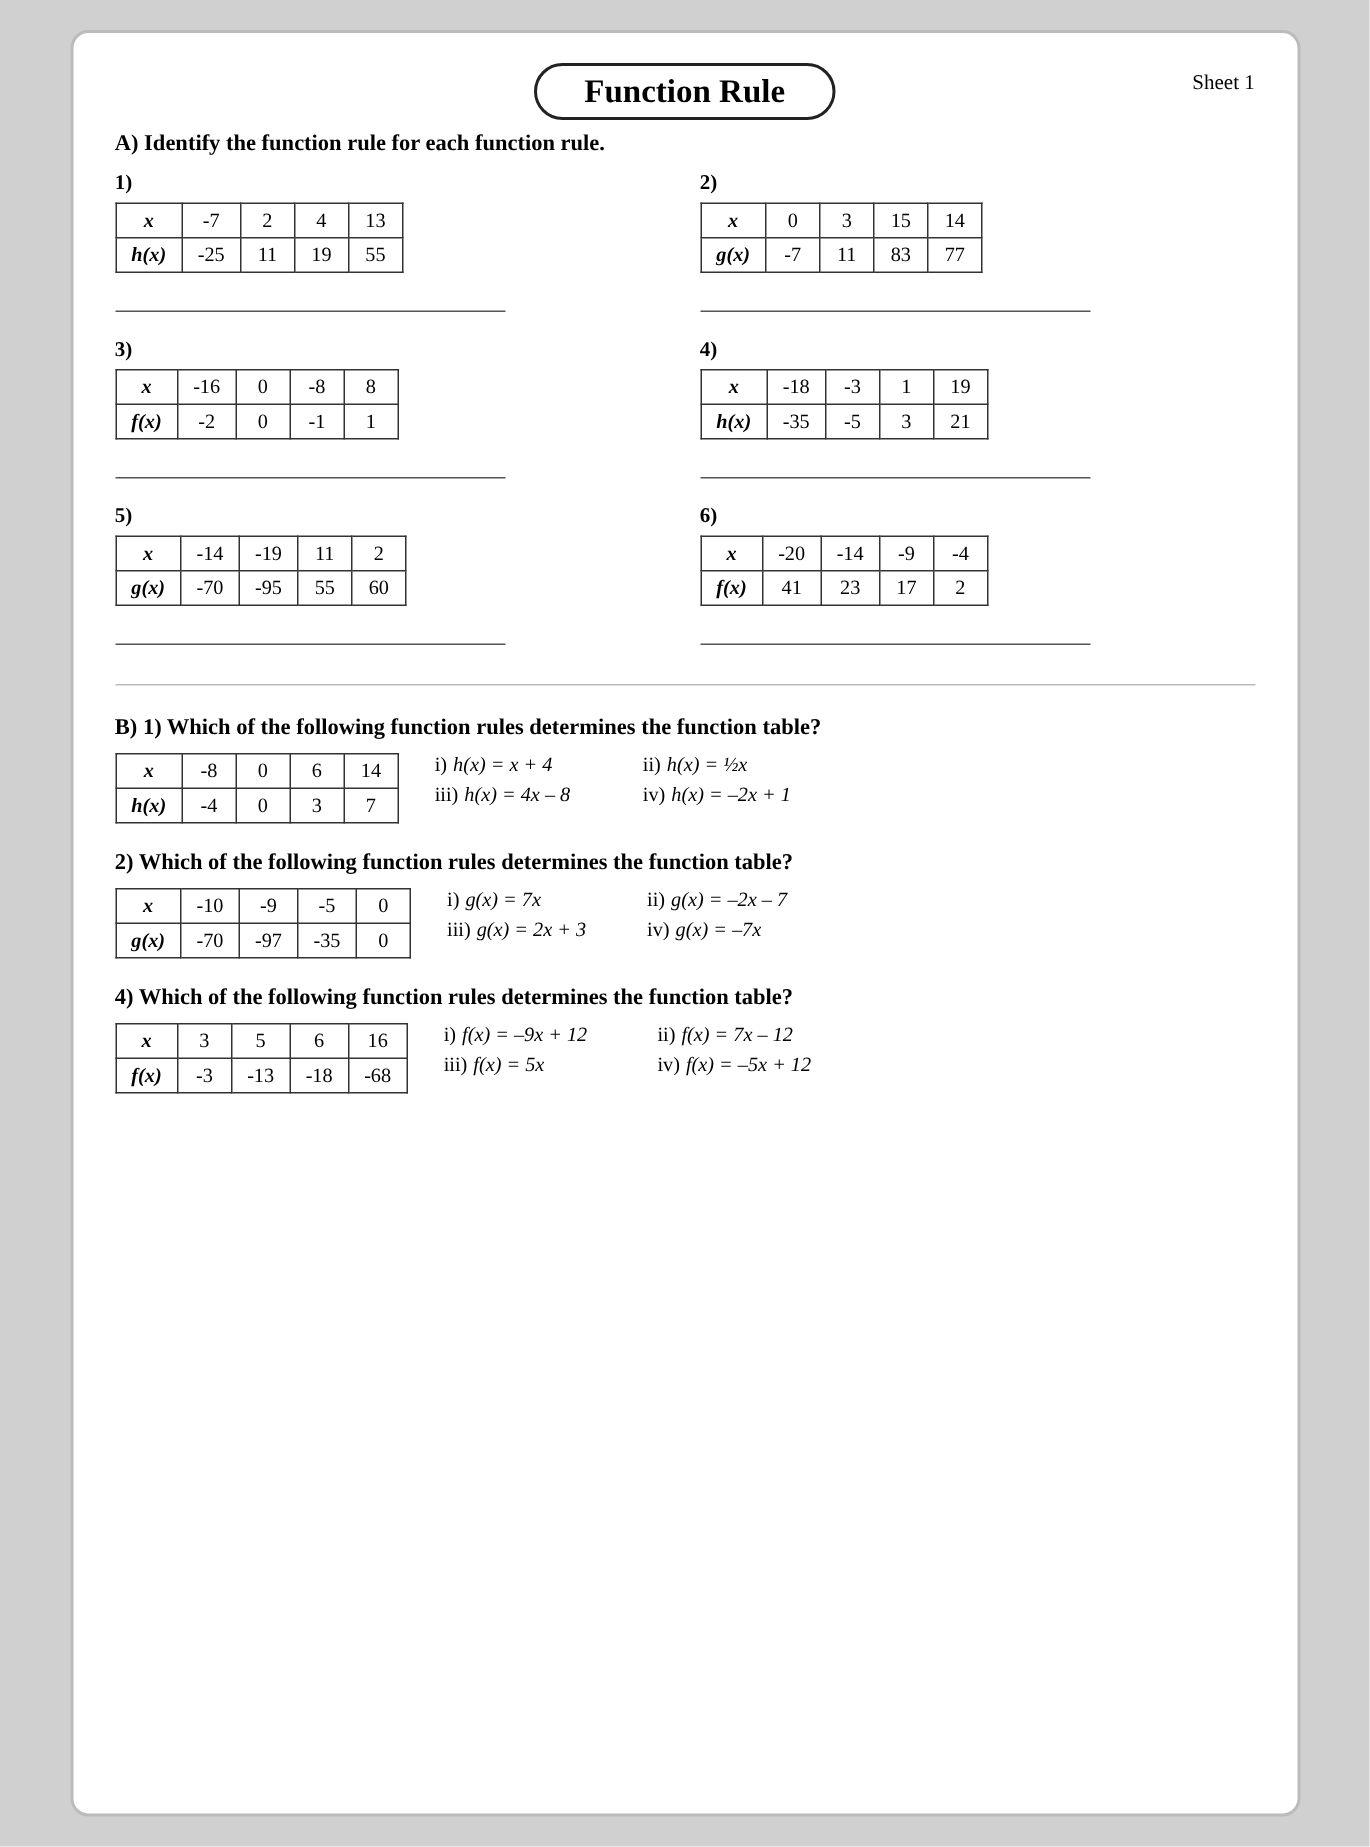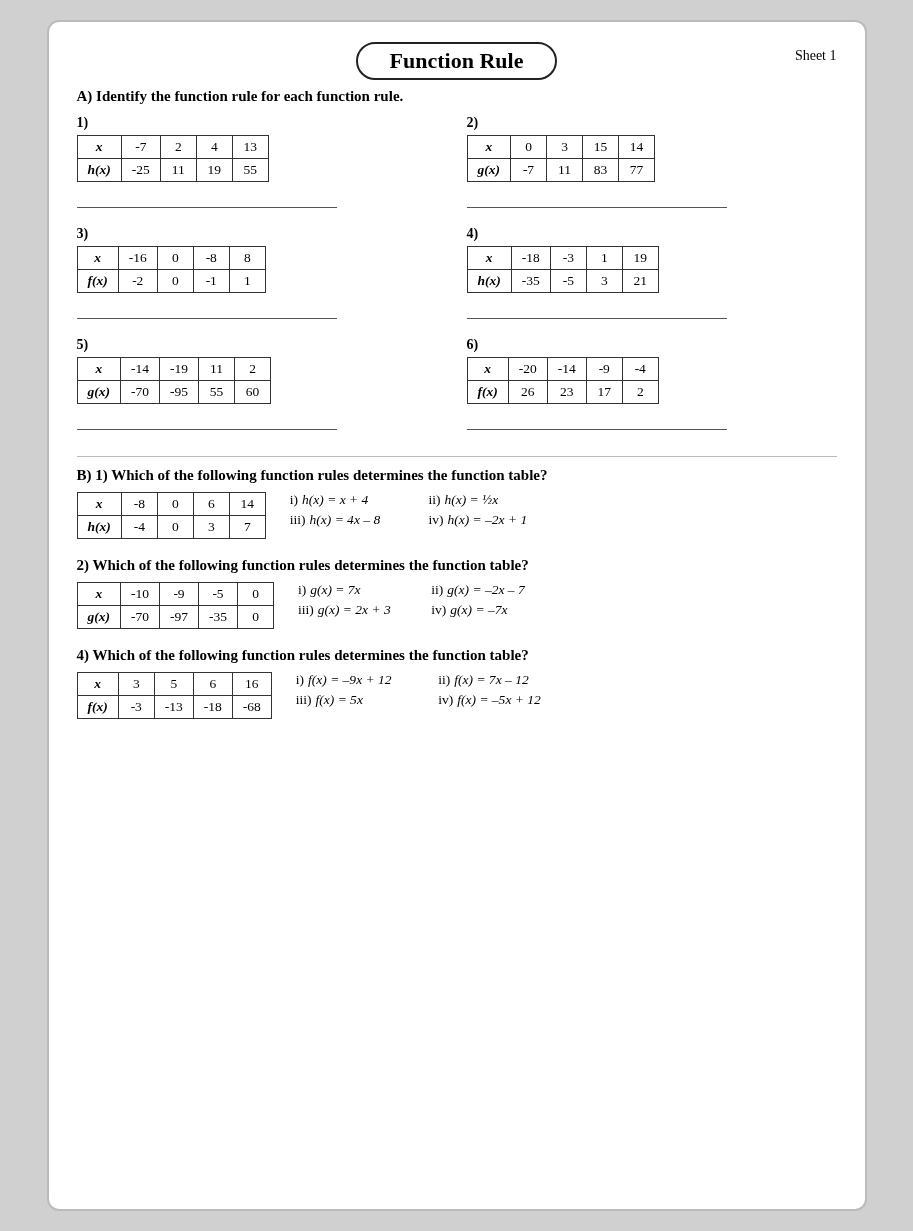--- a/index.html
+++ b/index.html
@@ -75,21 +75,21 @@
       font-style: italic;
       font-weight: bold;
     }
     .answer-line {
       border-bottom: 1.5px solid #555;
       margin-top: 8px;
       width: 260px;
       height: 18px;
     }
     .section-b {
-      margin-top: 10px;
+      margin-top: 20px;
     }
     .section-b-title {
       font-size: 15px;
       font-weight: bold;
       margin-bottom: 8px;
     }
     .b-problem {
       margin-bottom: 18px;
     }
     .b-inner {
@@ -259,21 +259,21 @@
         <tbody>
             <tr>
           <td><em>x</em></td>
           <td>-20</td>
           <td>-14</td>
           <td>-9</td>
           <td>-4</td>
         </tr>
         <tr>
           <td><em>f</em>(<em>x</em>)</td>
-          <td>26</td>
+          <td>41</td>
           <td>23</td>
           <td>17</td>
           <td>2</td>
         </tr>
       </tbody>
         </table>
       <div class="answer-line"></div>
     </div>
   </div>
 

